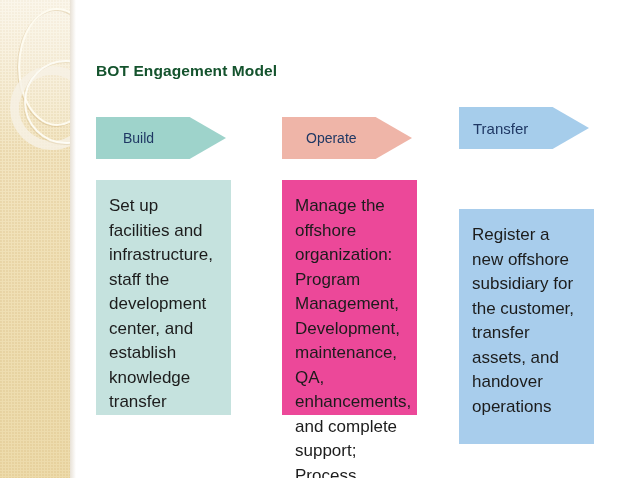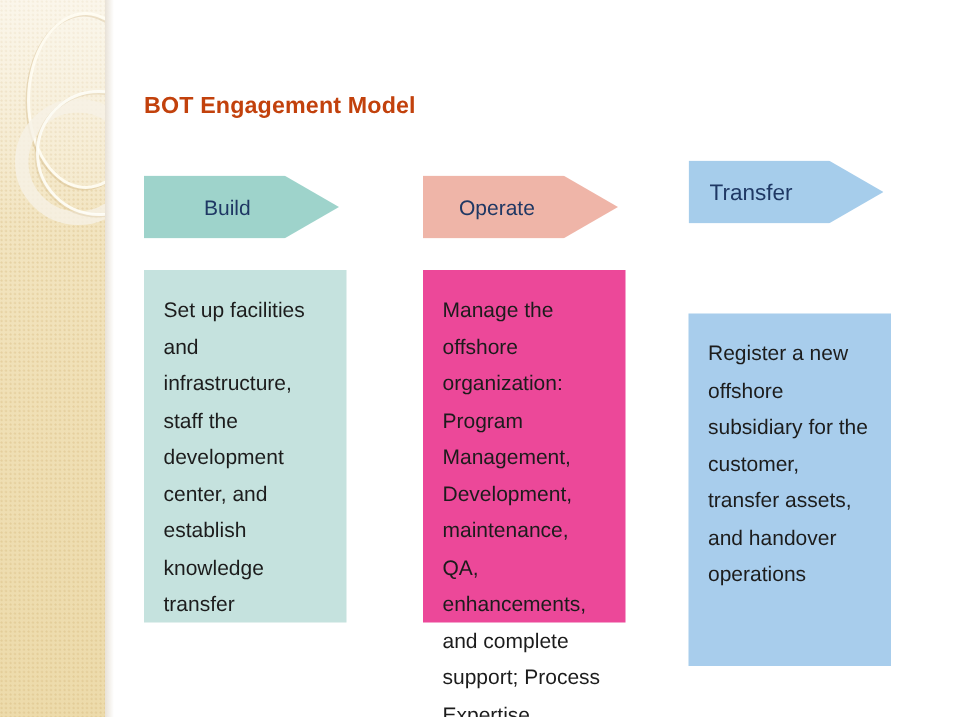--- a/index.html
+++ b/index.html
@@ -87,54 +87,54 @@
     background: linear-gradient(to right, rgba(150,120,70,0.22), rgba(150,120,70,0.0));
   }
 
   
   #title {
     position: absolute;
     left: 96px;
     top: 62px;
     font-size: 15.5px;
     font-weight: bold;
-    color: #c2410c;
+    color: #14532d;
     letter-spacing: 0.1px;
     white-space: nowrap;
   }
 
   
   .arrow {
     position: absolute;
     height: 42px;
     clip-path: polygon(0 0, 72% 0, 100% 50%, 72% 100%, 0 100%);
     display: flex;
     align-items: center;
   }
   .arrow-label {
     color: #1f3864;
-    padding-left: 40px;
+    padding-left: 27px;
     white-space: nowrap;
   }
   #arrow-build   { left: 96px;  top: 117px; width: 130px; }
   #arrow-operate { left: 282px; top: 117px; width: 130px; }
   #arrow-transfer{ left: 459px; top: 107px; width: 130px; }
   #arrow-build .arrow-label   { font-size: 14px; }
   #arrow-operate .arrow-label { font-size: 14px; padding-left: 24px; }
   #arrow-transfer .arrow-label{ font-size: 15px; padding-left: 14px; }
 
   
   .panel {
     position: absolute;
     top: 180px;
     width: 135px;
     height: 235px;
     box-sizing: border-box;
     padding: 14px 12px 10px 13px;
-    font-size: 14px;
+    font-size: 17px;
     line-height: 24.5px;
     color: #1c1c1c;
   }
   #panel-build    { left: 96px; }
   #panel-operate  { left: 282px; }
   #panel-transfer { left: 459px; }
 </style>
 </head>
 <body>
 

